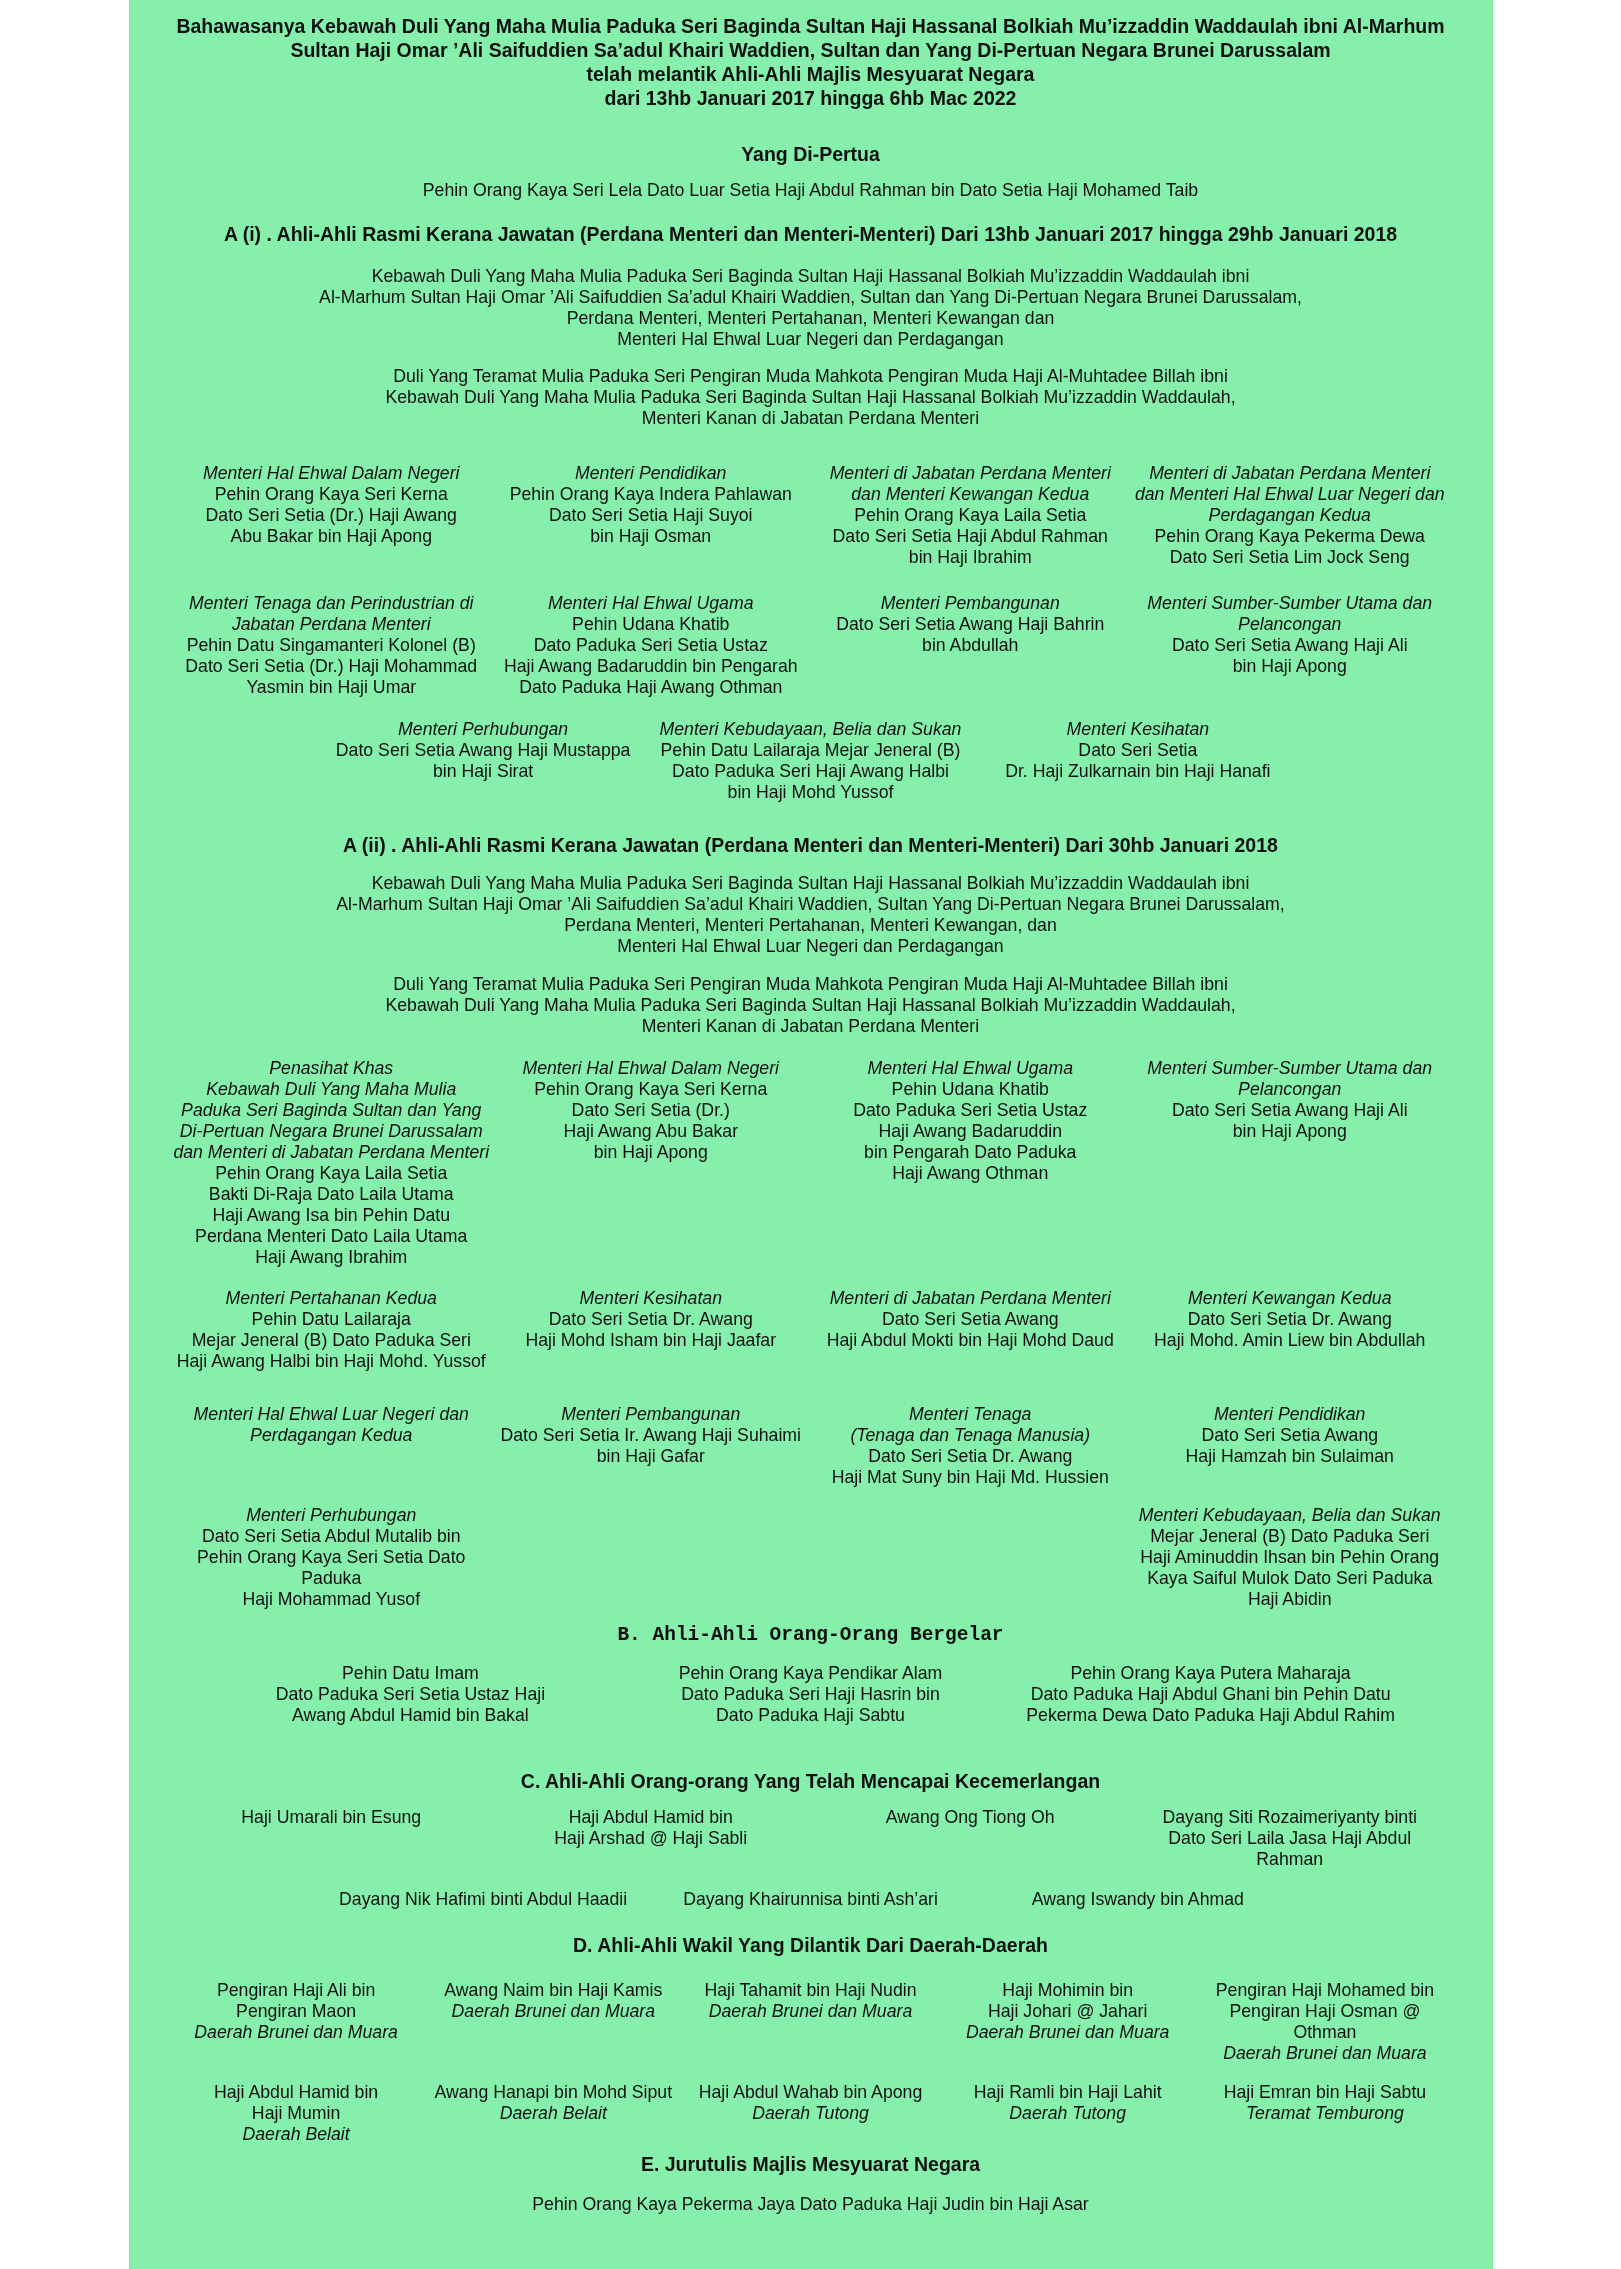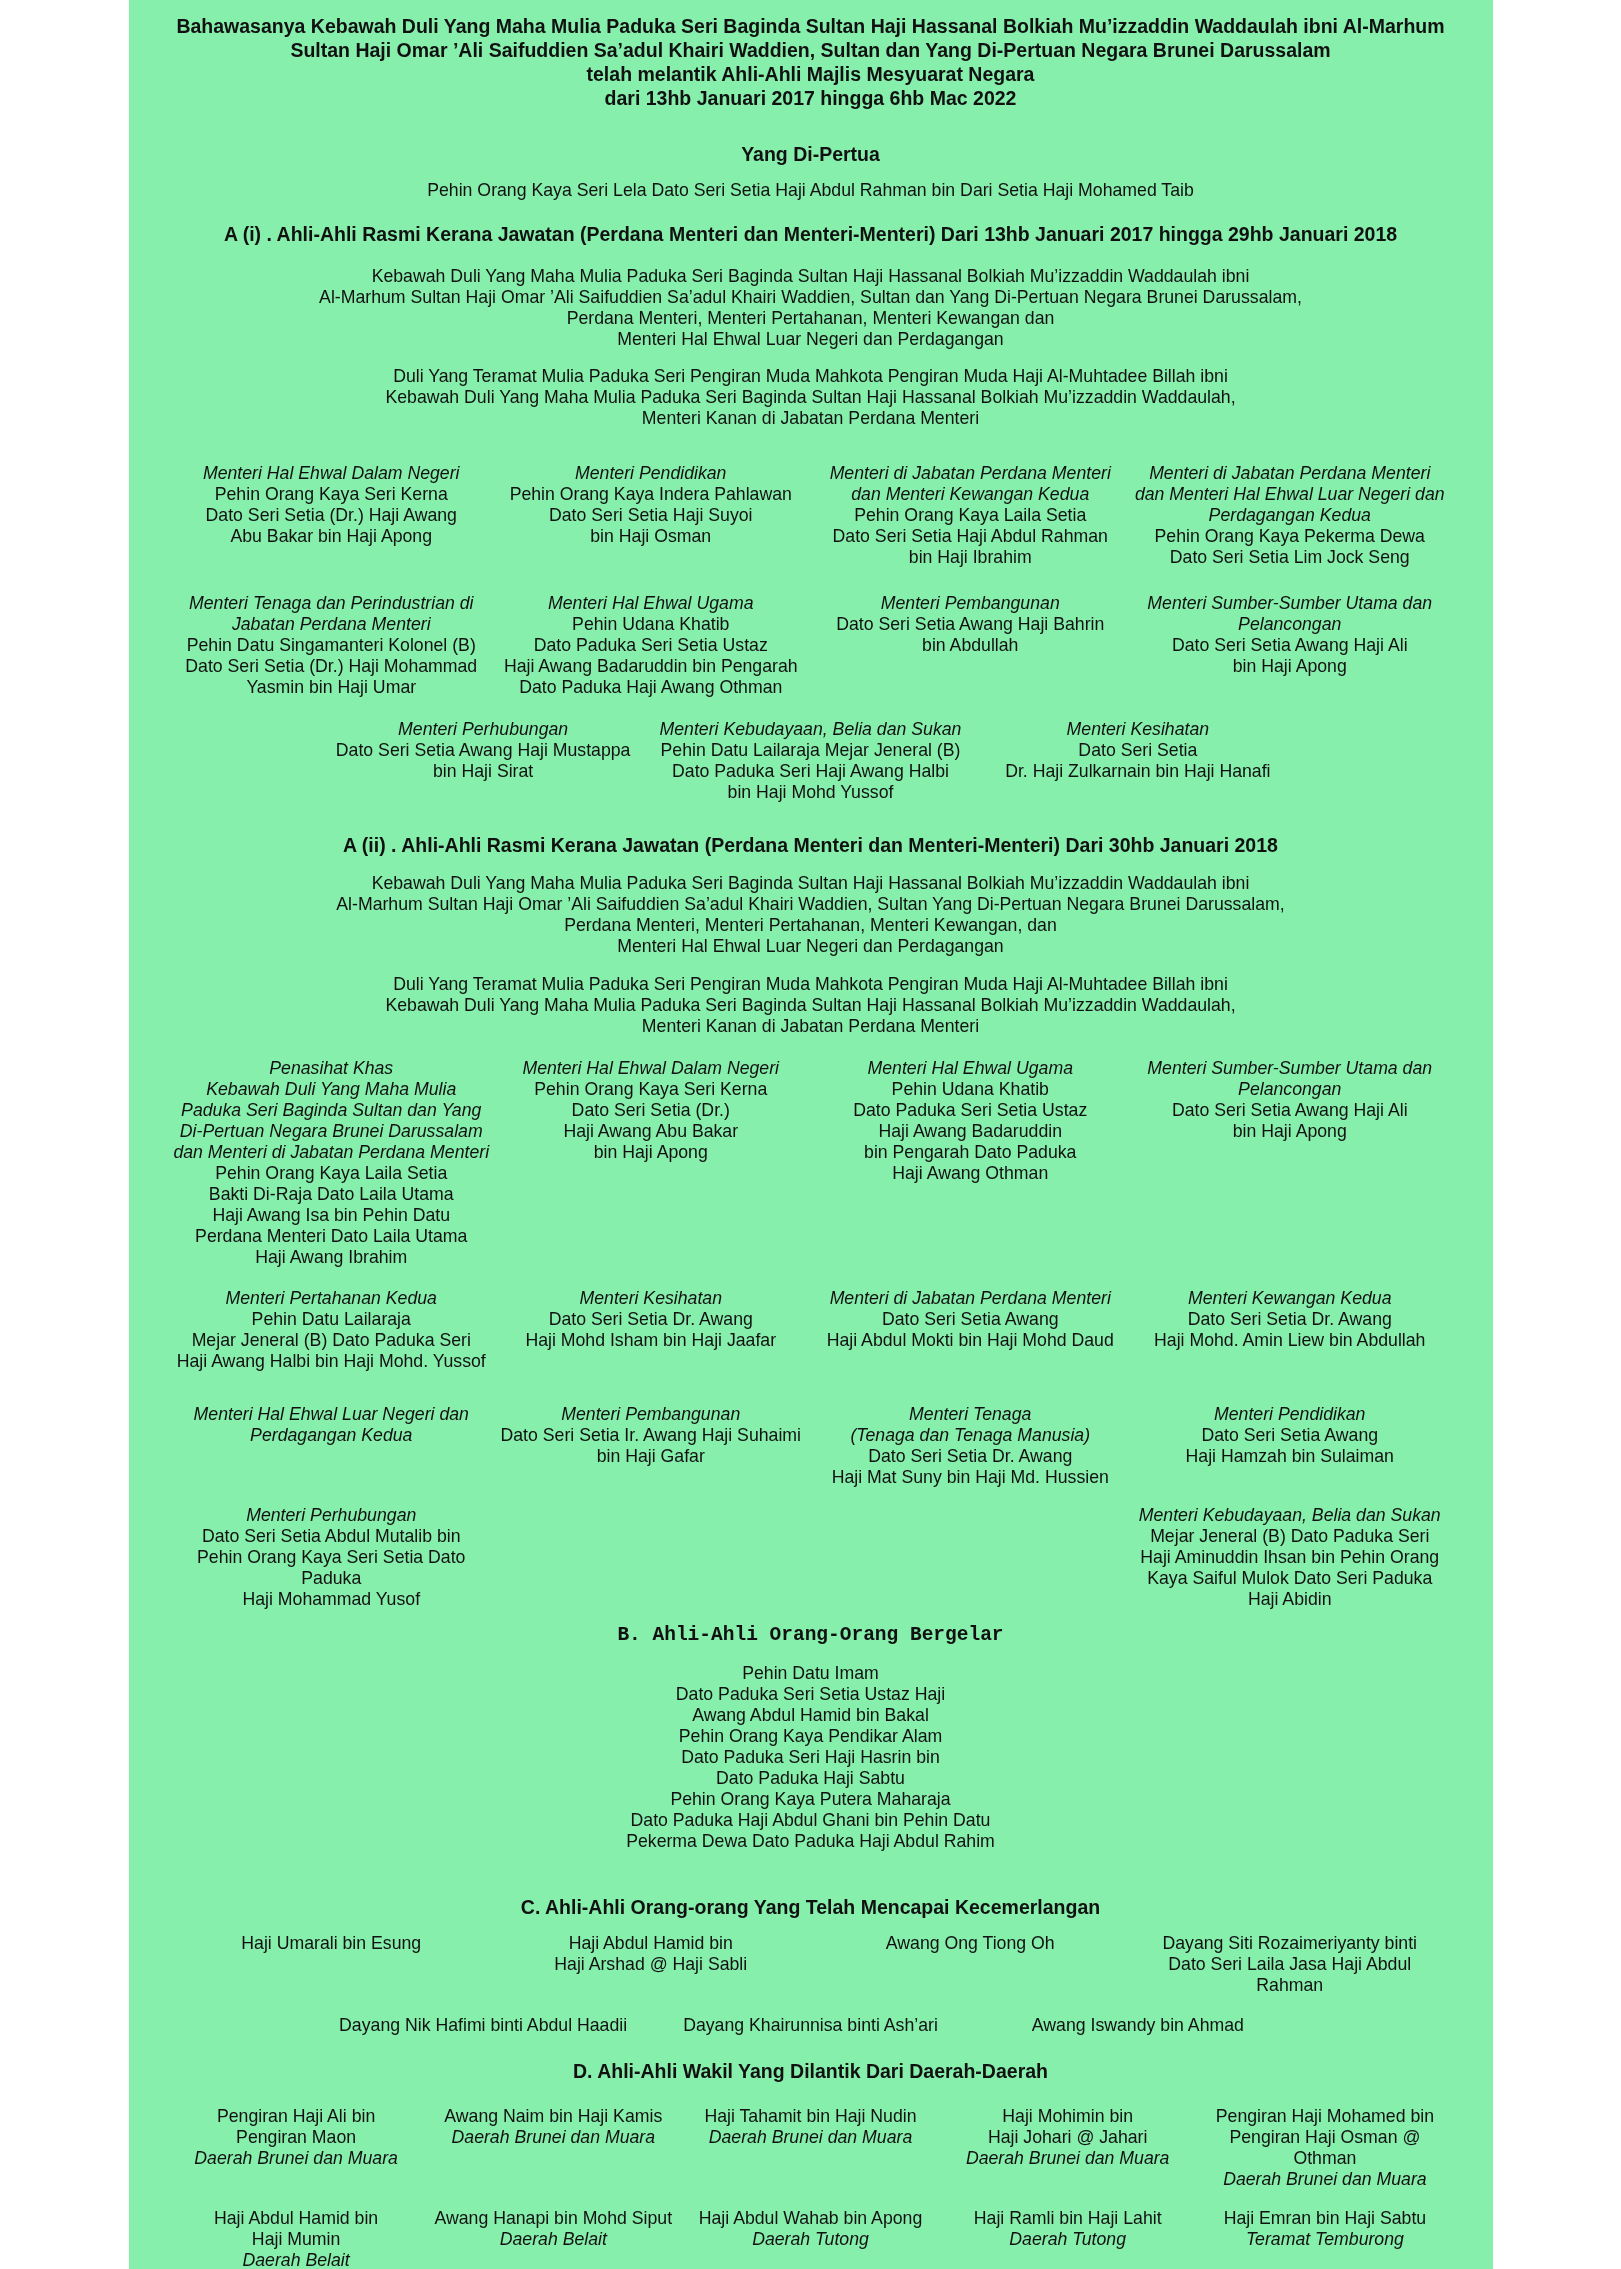--- a/index.html
+++ b/index.html
@@ -42,21 +42,21 @@
   }
   .grid3n {
     display: grid;
     grid-template-columns: repeat(3, 1fr);
     width: 72%;
     margin-left: auto;
     margin-right: auto;
   }
   .grid3w {
     display: grid;
-    grid-template-columns: repeat(1, 1fr);
+    grid-template-columns: repeat(3, 1fr);
     width: 88%;
     margin-left: auto;
     margin-right: auto;
   }
   .grid5 {
     display: grid;
     grid-template-columns: repeat(5, 1fr);
     padding: 0 39px;
   }
   .cell { text-align: center; }
@@ -92,21 +92,21 @@
 <body>
 
 <div class="page">
 
   <div id="proclamation" class="center bold-head lines">Bahawasanya Kebawah Duli Yang Maha Mulia Paduka Seri Baginda Sultan Haji Hassanal Bolkiah Mu’izzaddin Waddaulah ibni Al-Marhum
 Sultan Haji Omar ’Ali Saifuddien Sa’adul Khairi Waddien, Sultan dan Yang Di-Pertuan Negara Brunei Darussalam
 telah melantik Ahli-Ahli Majlis Mesyuarat Negara
 dari 13hb Januari 2017 hingga 6hb Mac 2022</div>
 
   <div id="ydp-heading" class="center bold-head">Yang Di-Pertua</div>
-  <div id="ydp-name" class="center body-text">Pehin Orang Kaya Seri Lela Dato Seri Setia Haji Abdul Rahman bin Dari Setia Haji Mohamed Taib</div>
+  <div id="ydp-name" class="center body-text">Pehin Orang Kaya Seri Lela Dato Luar Setia Haji Abdul Rahman bin Dato Setia Haji Mohamed Taib</div>
 
   <div id="a1-heading" class="center bold-head">A (i) .  Ahli-Ahli Rasmi Kerana Jawatan (Perdana Menteri dan Menteri-Menteri) Dari 13hb Januari 2017 hingga 29hb Januari 2018</div>
   <div id="a1-para1" class="center body-text lines">Kebawah Duli Yang Maha Mulia Paduka Seri Baginda Sultan Haji Hassanal Bolkiah Mu’izzaddin Waddaulah ibni
 Al-Marhum Sultan Haji Omar ’Ali Saifuddien Sa’adul Khairi Waddien, Sultan dan Yang Di-Pertuan Negara Brunei Darussalam,
 Perdana Menteri, Menteri Pertahanan, Menteri Kewangan dan
 Menteri Hal Ehwal Luar Negeri dan Perdagangan</div>
   <div id="a1-para2" class="center body-text lines">Duli Yang Teramat Mulia Paduka Seri Pengiran Muda Mahkota Pengiran Muda Haji Al-Muhtadee Billah ibni
 Kebawah Duli Yang Maha Mulia Paduka Seri Baginda Sultan Haji Hassanal Bolkiah Mu’izzaddin Waddaulah,
 Menteri Kanan di Jabatan Perdana Menteri</div>
 

